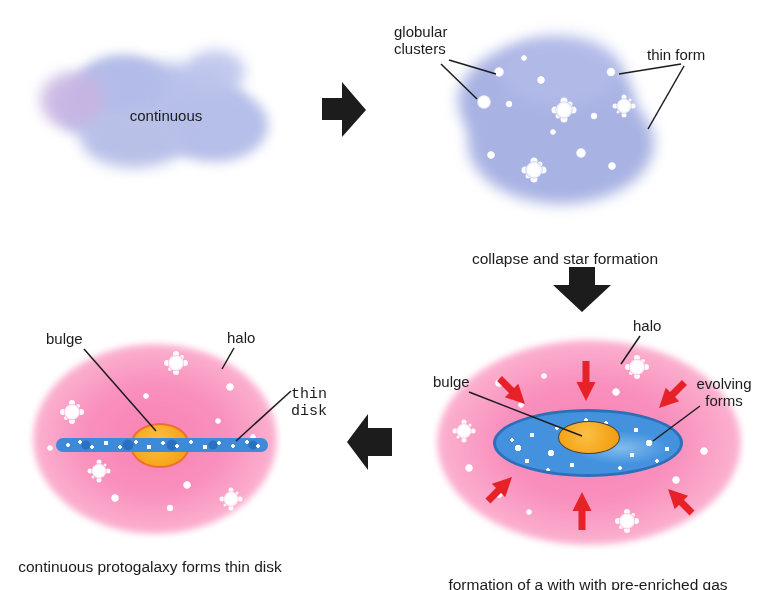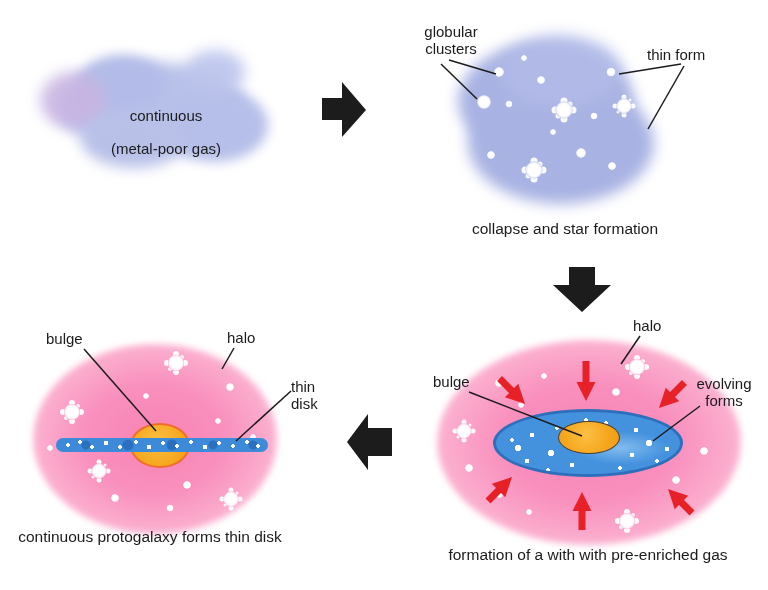--- a/index.html
+++ b/index.html
@@ -7,21 +7,21 @@
     position:relative;width:768px;height:590px;background:#ffffff;overflow:hidden;
     font-family:"Liberation Sans","DejaVu Sans",sans-serif;color:#1b1b1b;
   }
   .abs{position:absolute;}
   .blob{position:absolute;border-radius:50%;}
   .label{
     position:absolute;font-size:15px;line-height:16.5px;color:#1b1b1b;
     white-space:pre-line;
   }
   .caption{
-    position:absolute;font-size:15.5px;color:#1b1b1b;text-align:center;white-space:nowrap;
+    position:absolute;font-size:15.5px;color:#1b1b1b;text-align:center;white-space:nowrap;margin-top:30px;
   }
   .star{
     position:absolute;transform:translate(-50%,-50%);border-radius:50%;
     background:radial-gradient(circle,#ffffff 48%,rgba(255,255,255,0.8) 62%,rgba(255,255,255,0) 76%);
   }
   .star.sp{
     box-shadow:0 -9px 0 -5px rgba(255,255,255,.95),
                0 9px 0 -5px rgba(255,255,255,.95),
                -9px 0 0 -5px rgba(255,255,255,.95),
                9px 0 0 -5px rgba(255,255,255,.95),
@@ -122,21 +122,20 @@
 
   <div>
     <div class="blob pg1"></div>
     <div class="blob pg2"></div>
     <div class="blob pg3"></div>
     <div class="blob pg4"></div>
     <div class="blob pg5"></div>
     <div class="blob pg6"></div>
     <div class="label" style="left:86px;top:91px;width:160px;text-align:center;">
       <span>continuous</span><br>
-      <span>(metal-poor gas)</span>
     </div>
   </div>
 
   <div>
     <div class="blob sf1"></div>
     <div class="blob sf2"></div>
     <div class="blob sf3"></div>
 
     <div class="star" style="left:499px;top:72px;width:10px;height:10px;"></div>
     <div class="star" style="left:484px;top:102px;width:14px;height:14px;"></div>
@@ -146,21 +145,21 @@
     <div class="star" style="left:611px;top:72px;width:9px;height:9px;"></div>
     <div class="star sp" style="left:624px;top:106px;width:15px;height:15px;"></div>
     <div class="star" style="left:594px;top:116px;width:7px;height:7px;"></div>
     <div class="star" style="left:491px;top:155px;width:8px;height:8px;"></div>
     <div class="star sp" style="left:534px;top:170px;width:17px;height:17px;"></div>
     <div class="star" style="left:581px;top:153px;width:10px;height:10px;"></div>
     <div class="star" style="left:612px;top:166px;width:8px;height:8px;"></div>
     <div class="star" style="left:553px;top:132px;width:6px;height:6px;"></div>
     <div class="star" style="left:524px;top:58px;width:6px;height:6px;"></div>
 
-    <div class="label" style="left:419px;top:24px;width:64px;text-align:center;">globular clusters</div>
+    <div class="label" style="left:394px;top:24px;width:64px;">globular clusters</div>
     <div class="label" style="left:647px;top:47px;width:80px;">thin form</div>
     <div class="caption" style="left:455px;top:220px;width:220px;">collapse and star formation</div>
   </div>
 
   <div>
     <div class="halo halo3"></div>
 
     <div class="star sp" style="left:637px;top:367px;width:16px;height:16px;"></div>
     <div class="star" style="left:616px;top:392px;width:8px;height:8px;"></div>
     <div class="star" style="left:544px;top:376px;width:6px;height:6px;"></div>
@@ -197,21 +196,21 @@
     <div class="star" style="left:115px;top:498px;width:8px;height:8px;"></div>
     <div class="star" style="left:50px;top:448px;width:6px;height:6px;"></div>
     <div class="star" style="left:146px;top:396px;width:6px;height:6px;"></div>
     <div class="star" style="left:170px;top:508px;width:7px;height:7px;"></div>
 
     <div class="abs bulge4"></div>
     <div class="abs thindisk"></div>
 
     <div class="label" style="left:46px;top:331px;">bulge</div>
     <div class="label" style="left:227px;top:330px;">halo</div>
-    <div class="label" style="left:291px;top:379px;width:40px;">thin disk</div>
+    <div class="label" style="left:291px;top:387px;width:40px;font-family:Liberation Mono, monospace;">thin disk</div>
     <div class="caption" style="left:15px;top:528px;width:270px;">continuous protogalaxy forms thin disk</div>
   </div>
 
   <svg class="overlay" width="768" height="590" viewBox="0 0 768 590">
 
     <polygon fill="#1c1c1c" points="322,98 342,98 342,82 366,110 342,137 342,120 322,120"></polygon>
     <polygon fill="#1c1c1c" points="569,267 595,267 595,285 611,285 582,312 553,285 569,285"></polygon>
     <polygon fill="#1c1c1c" points="347,442 368,414 368,428 392,428 392,456 368,456 368,470"></polygon>
 
     <g stroke="#1c1c1c" stroke-width="1.5" fill="none">

